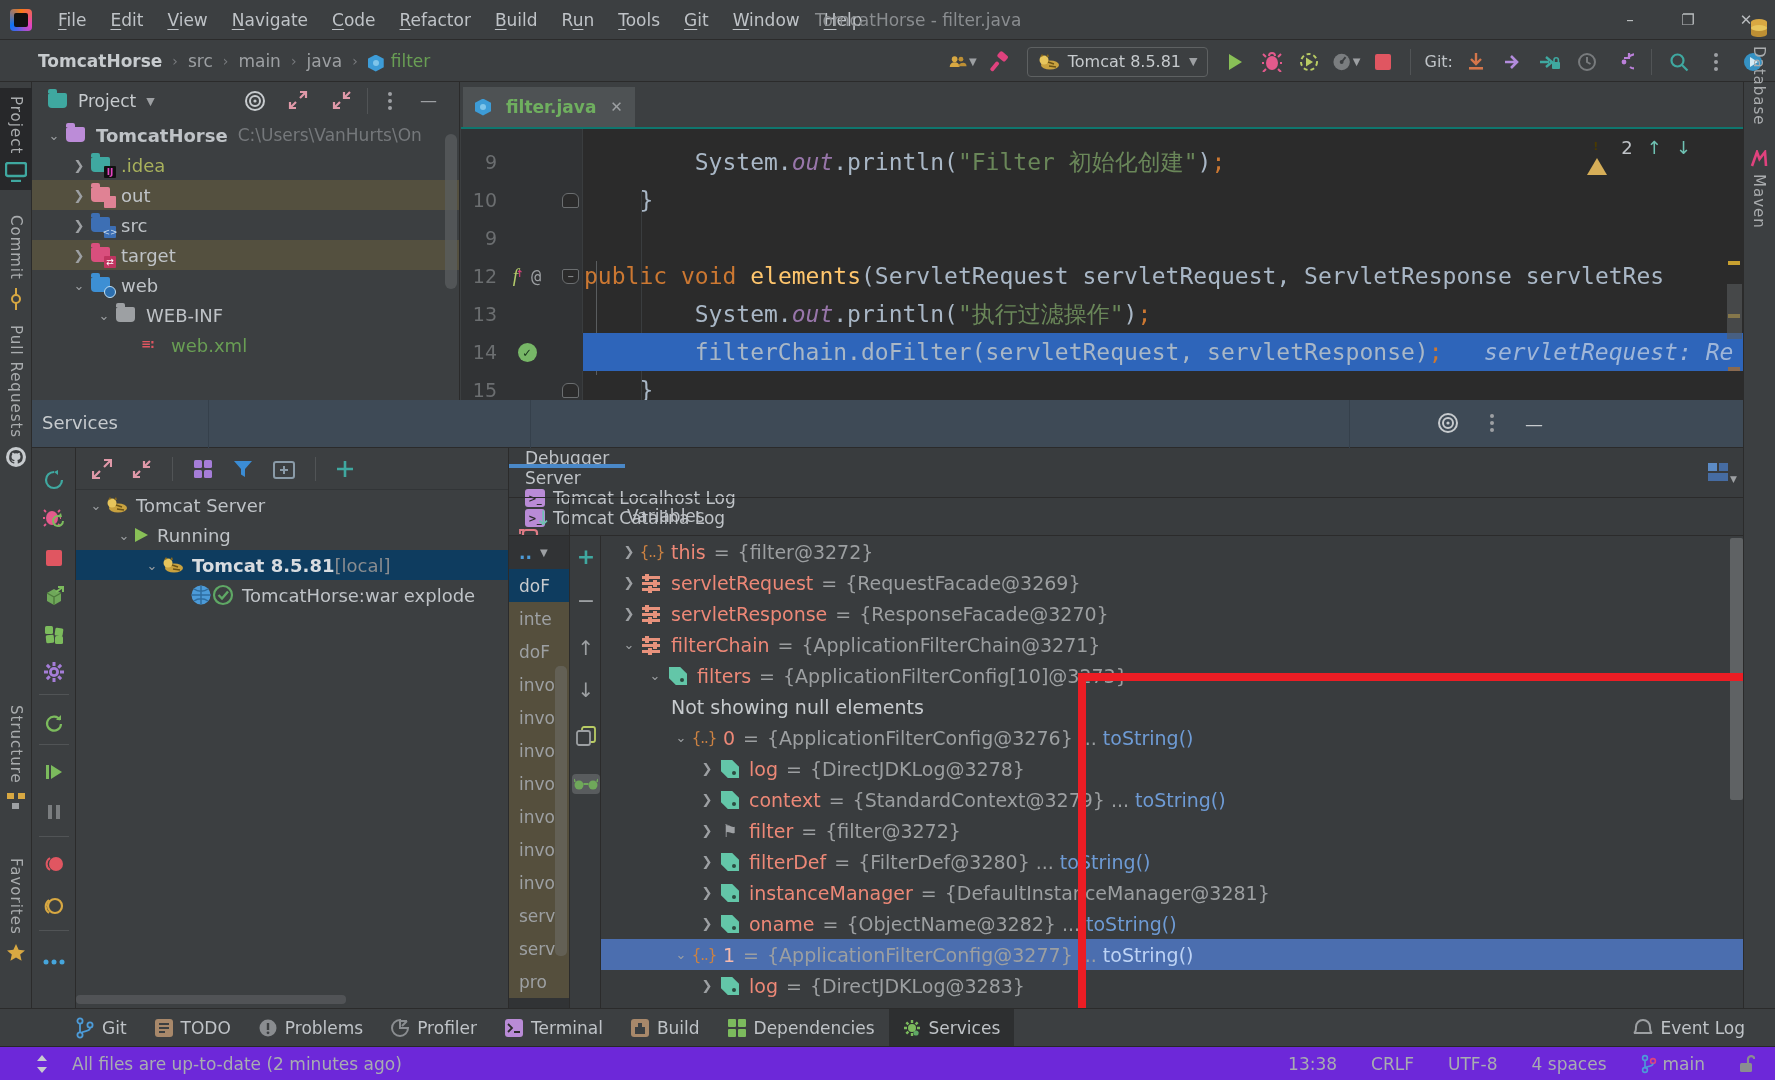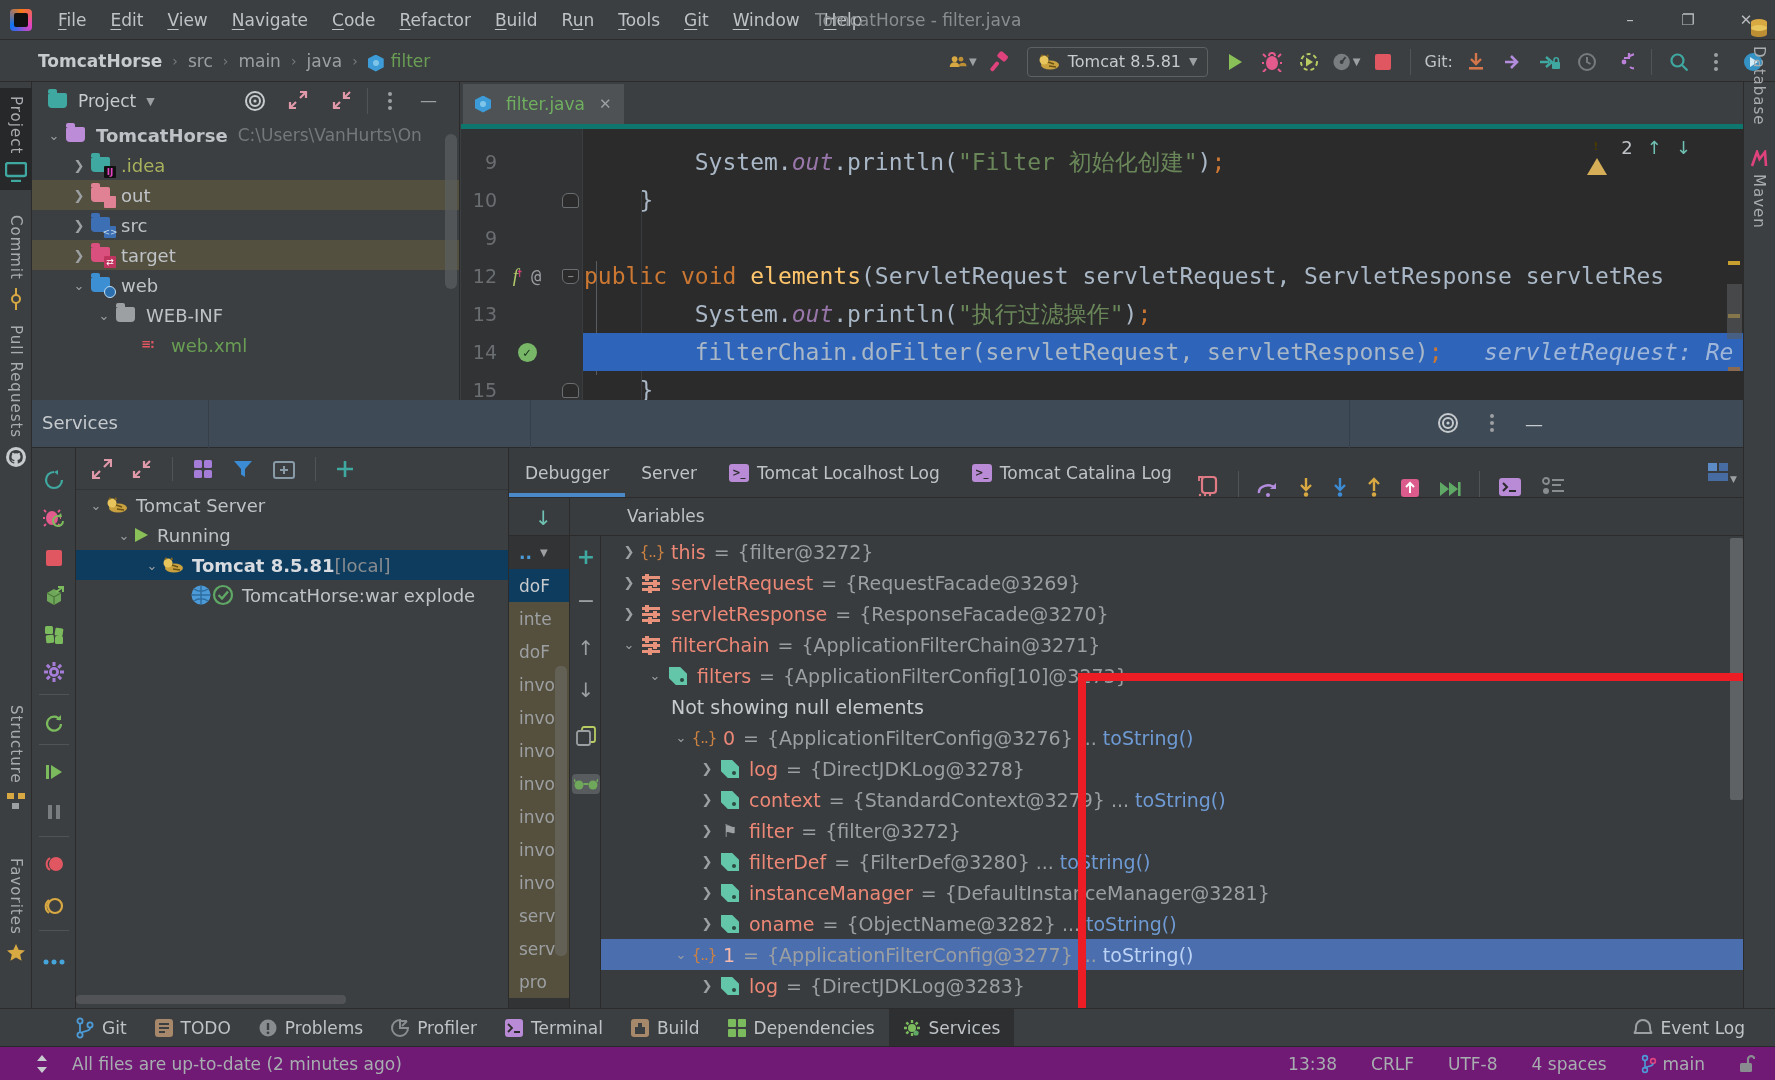--- a/index.html
+++ b/index.html
@@ -49,21 +49,21 @@
 .fold { position:absolute; width:19px; height:15px; border-radius:2px 2px 4px 4px; top:2px; left:2px; }
 .fold-tab { position:absolute; width:9px; height:4px; border-radius:2px 2px 0 0; top:-2px; left:2px; }
 .badge { position:absolute; right:-3px; bottom:-3px; width:12px; height:12px; border-radius:1px; font-size:9px; }
 .plabel.green { color:#699E54; }
 .plabel.olive { color:#A8B15C; }
 .ppath { color:#75787B; margin-left:10px; font-size:17px; }
 #proj-scroll { position:absolute; left:413px; top:52px; width:12px; height:155px; background:#5A5D5F; border-radius:6px; opacity:.75; }
 
 
 #editor { left:461px; top:82px; width:1282px; height:318px; background:#2B2B2B; overflow:hidden; }
-#tabbar { height:47px; background:#3C3F41; border-bottom:5px solid #0f766e; display:flex; align-items:flex-end; position:relative; }
+#tabbar { height:47px; background:#3C3F41; border-bottom:2px solid #0f766e; display:flex; align-items:flex-end; position:relative;font-weight:bold; }
 #tab1 { margin-left:2px; height:40px; background:#4E5254; display:flex; align-items:center; padding:0 12px; font-size:17px; color:#6FAF5F; gap:8px; }
 #tab1 .x { color:#9DA0A3; margin-left:6px; font-size:15px; }
 .eline { position:absolute; left:0; width:1282px; height:38px; display:flex; align-items:center; font-family:"DejaVu Sans Mono",monospace; font-size:23px; }
 .lnum { width:36px; flex:none; text-align:right; color:#6B6E70; font-size:19px; font-family:"DejaVu Sans",sans-serif; }
 .gico { width:60px; flex:none; display:flex; align-items:center; justify-content:center; gap:2px; font-size:16px; }
 .fcol { width:27px; flex:none; display:flex; align-items:center; justify-content:center; }
 .codetext { white-space:pre; color:#A9B7C6; }
 .tk-kw { color:#CC7832; } .tk-mtd { color:#FFC66D; } .tk-str { color:#6A8759; } .tk-fld { color:#9876AA; font-style:italic; } .tk-hint { color:#9FB6D8; font-style:italic; }
 .eline.sel { background:linear-gradient(to right,#313335 122px,#2E65BA 122px); }
 #gutterbg { position:absolute; left:0; top:47px; width:122px; height:271px; background:#313335; border-right:1px solid #3A3D3F; }
@@ -87,21 +87,21 @@
 #strip { position:absolute; left:0; top:48px; width:44px; height:560px; background:#3C3F41; border-right:1px solid #2B2B2B; }
 .strip-ic { position:absolute; left:8px; width:28px; height:28px; display:flex; align-items:center; justify-content:center; }
 .strip-div { position:absolute; left:7px; width:30px; height:1px; background:#515456; }
 #svc-tree { position:absolute; left:44px; top:48px; width:432px; height:560px; background:#3C3F41; }
 #svc-toolbar { height:42px; display:flex; align-items:center; gap:20px; padding-left:16px; border-bottom:1px solid #323537; }
 .stree-row { height:30px; display:flex; align-items:center; font-size:18px; color:#BFC3C7; white-space:nowrap; }
 .stree-row.sel { background:#0E3C5F; }
 #svc-hscroll { position:absolute; left:0px; top:547px; width:270px; height:9px; background:#5A5D5F; border-radius:4px; opacity:.7; }
 
 #dbg { position:absolute; left:476px; top:48px; width:1235px; height:560px; background:#393C3E; border-left:1px solid #2B2B2B; }
-#dbg-tabs { height:49px; display:flex; align-items:flex-end; font-size:17px; color:#BFC3C7; position:relative; }
+#dbg-tabs { height:49px; display:flex; align-items:flex-start; font-size:17px; color:#BFC3C7; position:relative;flex-direction:column; }
 .dtab { padding:0 16px; display:flex; align-items:center; gap:8px; height:100%; position:relative; }
 .dtab.active::after { content:""; position:absolute; left:0; right:0; bottom:0; height:4px; background:#4A88C7; }
 .conicon { width:20px; height:18px; background:#B98BD6; border-radius:3px; color:#2B2B2B; font-size:10px; font-weight:bold; display:flex; align-items:center; justify-content:center; }
 #dbg-head { position:absolute; left:0; top:49px; width:1235px; height:39px; border-top:1px solid #2B2B2B; border-bottom:1px solid #2B2B2B; font-size:17px; color:#BFC3C7; }
 #frames { position:absolute; left:0; top:88px; width:60px; height:472px; background:#313335; overflow:hidden; }
 .frow { height:33px; display:flex; align-items:center; padding-left:10px; font-size:17px; color:#9DA0A3; white-space:nowrap; }
 .frow.sel { background:#0E3C5F; color:#C7CBCE; }
 .frow.tan { background:#554F3D; }
 #fscroll { position:absolute; left:46px; top:130px; width:12px; height:290px; background:#7F8284; opacity:.35; border-radius:5px; }
 #vtoolbar { position:absolute; left:60px; top:88px; width:32px; height:472px; border-left:1px solid #2B2B2B; border-right:1px solid #2B2B2B; background:#393C3E; }
@@ -128,21 +128,21 @@
 .braces { color:#CC8242; font-size:15px; letter-spacing:-1px; }
 .flagic { color:#9DA0A3; font-size:17px; }
 
 
 #bottombar { left:0; top:1008px; width:1775px; height:38px; background:#3C3F41; border-top:1px solid #2B2B2B; display:flex; align-items:center; font-size:17px; color:#BFC3C7; }
 .btab { display:flex; align-items:center; gap:8px; padding:0 14px; height:100%; }
 .btab.active { background:#2D2F30; }
 #eventlog { position:absolute; right:30px; display:flex; align-items:center; gap:8px; }
 
 
-#statusbar { left:0; top:1046px; width:1775px; height:34px; background:#701a75; border-top:1px solid #282828; display:flex; align-items:center; font-size:17px; color:#A8ADB0; }
+#statusbar { left:0; top:1046px; width:1775px; height:34px; background:#6d28d9; border-top:1px solid #282828; display:flex; align-items:center; font-size:17px; color:#A8ADB0; }
 #statusmsg { margin-left:72px; }
 #status-right { position:absolute; right:20px; display:flex; gap:34px; align-items:center; }
 svg { display:block; }
 </style>
 </head>
 <body>
 
 <div id="stage">
   <div id="titlebar" class="abs">
       <div id="logo"></div>

